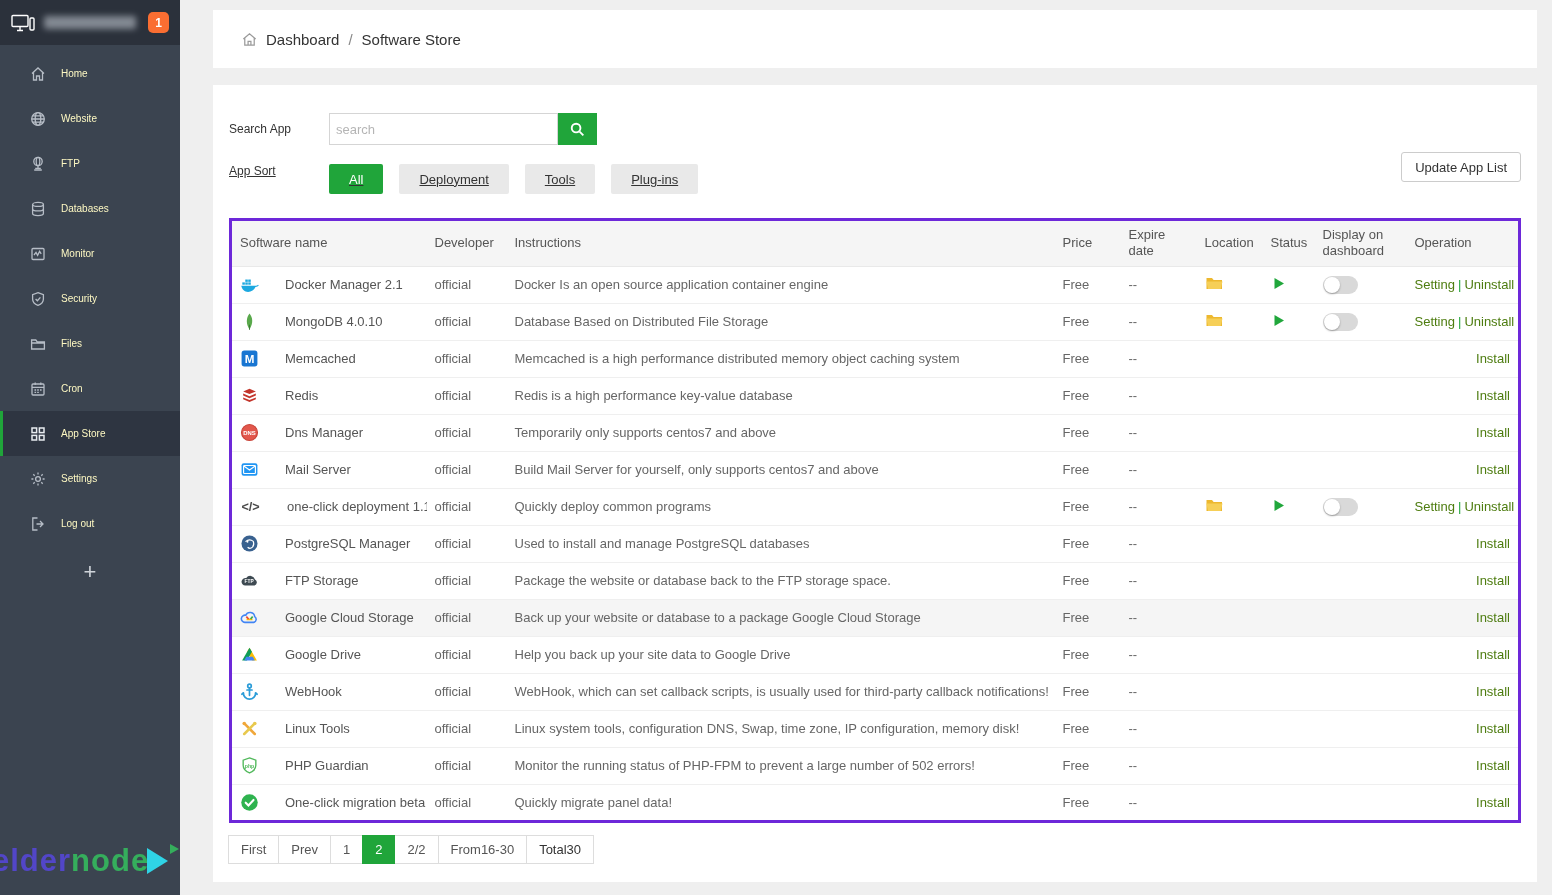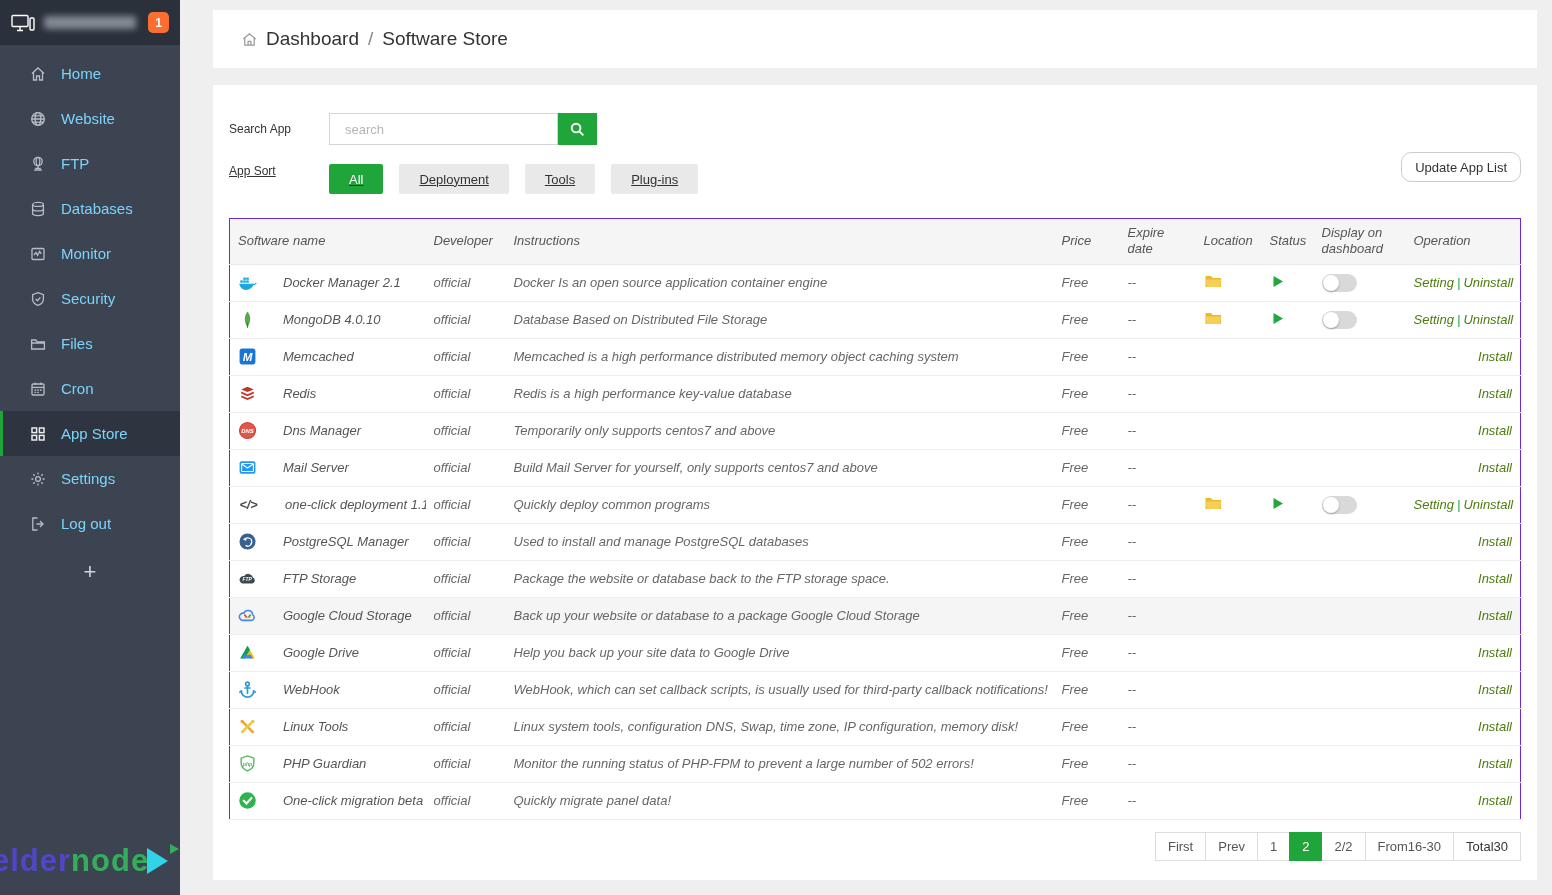--- a/index.html
+++ b/index.html
@@ -9,64 +9,64 @@
     background:#efefef; overflow:hidden; position:relative;
     color:#333;
   }
   
   .sidebar { position:fixed; left:0; top:0; width:180px; height:895px; background:#3b4450; z-index:5; }
   .side-top { height:45px; background:#2b313b; display:flex; align-items:center; padding:0 11px; gap:9px; }
   .ip-blur { width:92px; height:13px; background:#99a0a9; border-radius:2px; filter:blur(3px); opacity:.8; }
   .badge { margin-left:auto; width:21px; height:21px; border-radius:5px; background:#fa6e32; color:#fff;
            font-size:12px; font-weight:bold; display:flex; align-items:center; justify-content:center; cursor:pointer; }
   .side-nav { padding-top:6px; }
-  .side-item { height:45px; display:flex; align-items:center; padding-left:26px; gap:14px; color:#7dd3fc;
-               font-size:15px; cursor:pointer; border-left:3px solid transparent; }
+  .side-item { height:45px; display:flex; align-items:center; padding-left:26px; gap:14px; color:#fef9c3;
+               font-size:10px; cursor:pointer; border-left:3px solid transparent; }
   .side-item.active { background:#2e3541; border-left-color:#20a53a; }
   .icn { display:inline-flex; align-items:center; justify-content:center; }
   .icn svg { display:block; }
   .side-add { text-align:center; color:#cfd4da; font-size:22px; padding-top:13px; cursor:pointer; }
   
   .main { margin-left:180px; padding:10px 15px 0 33px; }
-  .crumb-bar { background:#fff; height:58px; display:flex; align-items:center; padding:0 28px; font-size:19px; color:#333; }
+  .crumb-bar { background:#fff; height:58px; display:flex; align-items:center; padding:0 28px; font-size:15px; color:#333; }
   .crumb-bar .icn { margin-right:8px; }
   .crumb-link { cursor:pointer; }
   .crumb-sep { color:#888; margin:0 9px; }
   .card { background:#fff; margin-top:17px; padding:0 16px 18px; position:relative; min-height:795px; }
   
   .search-row { display:flex; align-items:center; padding-top:28px; }
   .row-label { width:100px; font-size:12px; color:#333; flex:none; }
   .search-box { display:flex; align-items:stretch; }
-  .search-input { width:229px; height:32px; border:1px solid #d5d5d5; padding:0 15px; font-size:13px; color:#1d4ed8; outline:none; }
+  .search-input { width:229px; height:32px; border:1px solid #d5d5d5; padding:0 6px; font-size:13px; color:#1d4ed8; outline:none; }
   .search-input::placeholder { color:#b5b5b5; }
   .search-btn { width:39px; height:32px; background:#20a53a; border:none; display:flex; align-items:center;
                 justify-content:center; cursor:pointer; }
   .sort-row { display:flex; align-items:flex-start; margin-top:19px;text-decoration:underline; }
   .tab { height:30px; padding:0 20px; font-size:13px; display:flex; align-items:center; margin-right:16px;
          background:#e9e9e9; color:#333; cursor:pointer; border-radius:2px; }
   .tab.active { background:#20a53a; color:#fff; }
   .update-btn { position:absolute; right:16px; top:67px; height:30px; padding:0 13px; background:#fff;
-                border:1px solid #ccc; border-radius:10px; font-size:13px; color:#333; cursor:pointer; }
+                border:1px solid #ccc; border-radius:3px; font-size:13px; color:#333; cursor:pointer; }
   
   .tbl { width:100%; border-collapse:collapse; margin-top:24px; font-size:13px; color:#666;
-         border:1px solid #6d28d9; table-layout:fixed;font-style:italic; }
+         border:3px solid #6d28d9; table-layout:fixed; }
   .tbl th { background:#f5f5f5; font-weight:normal; color:#555; text-align:left; padding:6px 8px;
             border-bottom:1px solid #e9e9e9; height:44px; line-height:1.25; }
   .tbl td { padding:0 8px; height:37px; border-bottom:1px solid #efefef; overflow:hidden; white-space:nowrap; }
   .tbl tr.hl td { background:#f5f5f5; }
   .name-cell { display:flex; align-items:center; gap:26px; color:#555; }
   .op-h, .op { text-align:right; }
   .op a { color:#4d7c0f; text-decoration:none; cursor:pointer; }
   .op .divider { color:#20a53a; margin:0 3px; }
   .toggle { display:inline-block; width:35px; height:18px; background:#d9d9d9; border-radius:9px;
             position:relative; cursor:pointer; vertical-align:middle; }
   .toggle::after { content:""; position:absolute; left:1px; top:1px; width:16px; height:16px;
                    background:#fff; border-radius:50%; box-shadow:0 1px 2px rgba(0,0,0,.3); }
   
-  .pg { display:flex; justify-content:flex-end; margin-top:12px; }
+  .pg { display:flex; justify-content:flex-start; margin-top:12px; }
   .pg-item { border:1px solid #ddd; margin-left:-1px; padding:6px 12px; font-size:13px; color:#555;
              background:#fff; cursor:pointer; }
   .pg-item.active { background:#20a53a; color:#fff; border-color:#20a53a; position:relative; }
   .pg-item.total { color:#333; }
   
   .wm { position:fixed; left:-8px; bottom:16px; z-index:9; font-weight:800; font-size:31px;
         letter-spacing:1px; display:flex; align-items:center; pointer-events:none; }
   .wm-1 { color:#5246c8; } .wm-2 { color:#35ae5c; }
   .wm-tri { width:0; height:0; border-left:21px solid #2fd4e6; border-top:13px solid transparent;
             border-bottom:13px solid transparent; margin-left:-2px; }

